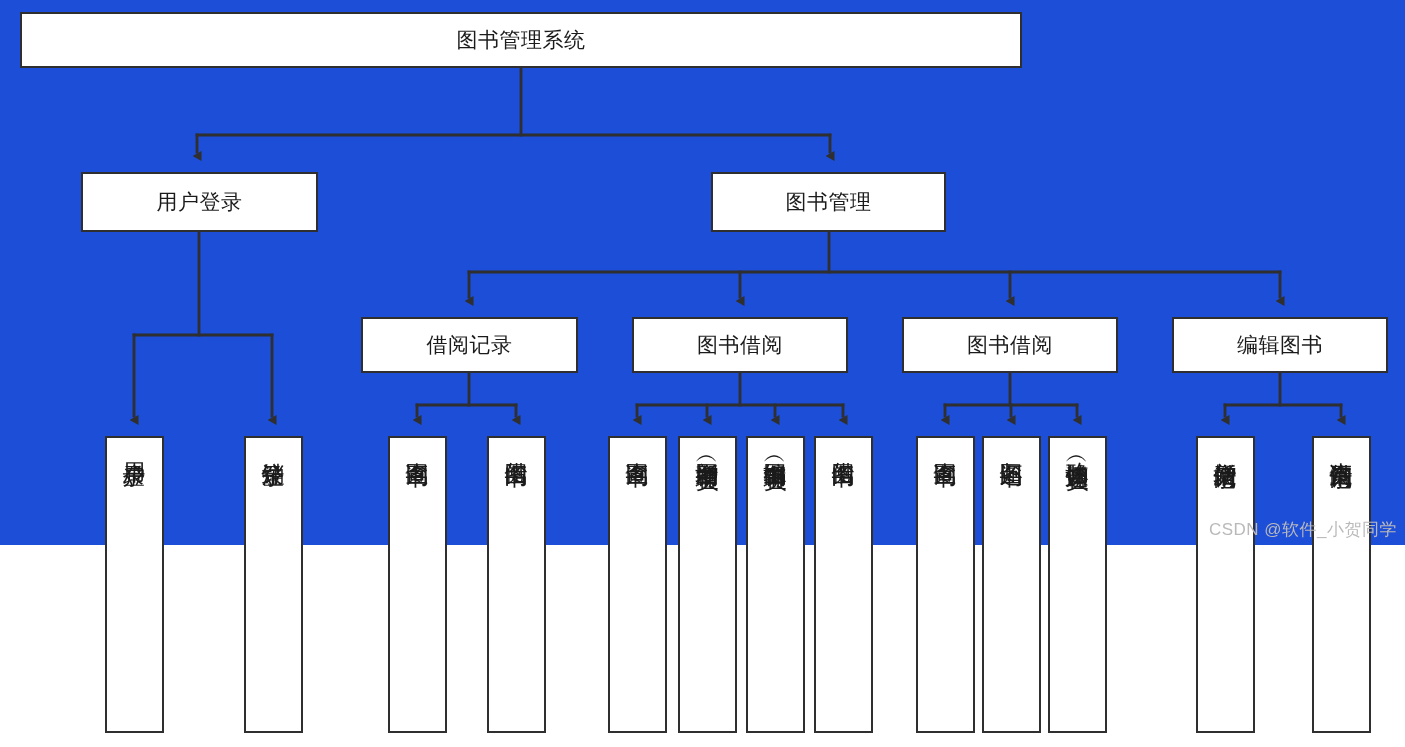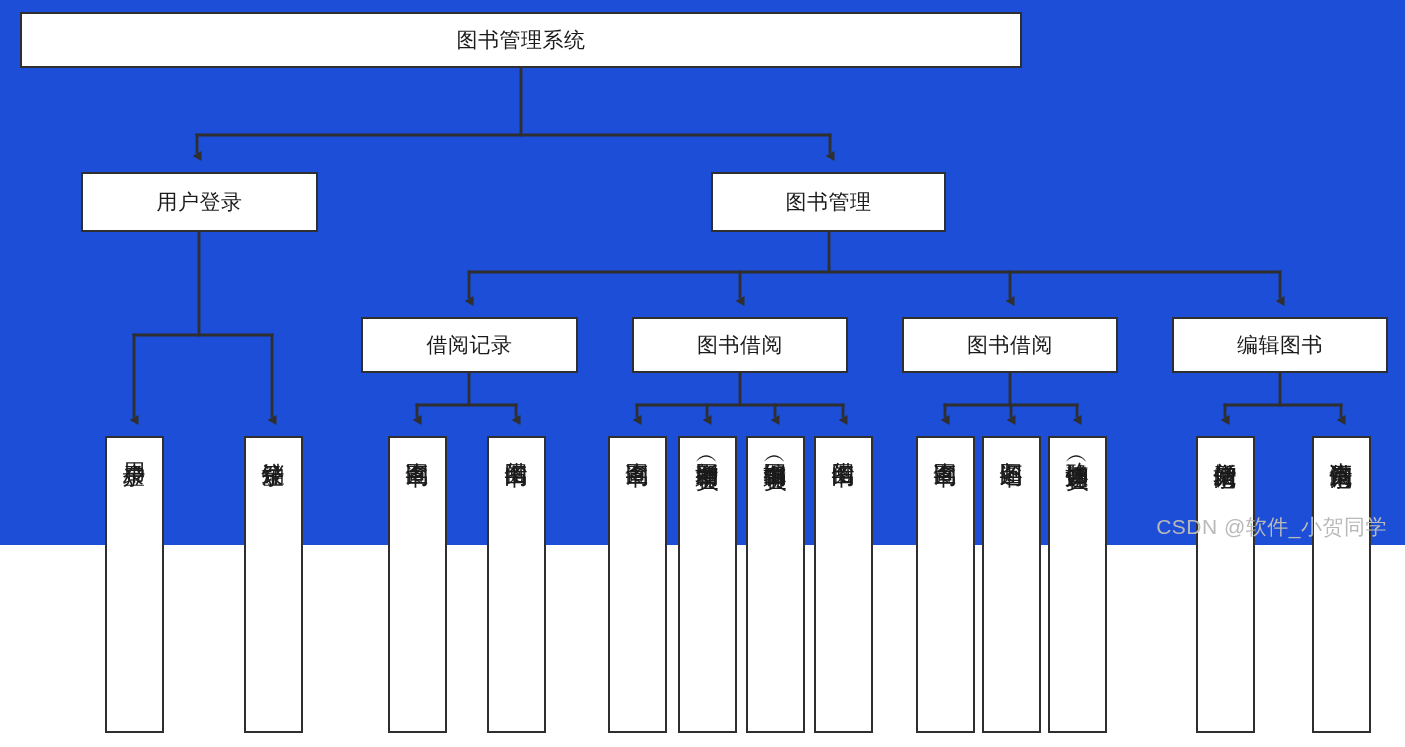--- a/index.html
+++ b/index.html
@@ -51,23 +51,23 @@
     writing-mode: vertical-rl;
     text-orientation: upright;
     font-size: 23px;
     line-height: 1.05;
     letter-spacing: 1px;
     white-space: normal;
     max-height: 282px;
   }
   .watermark {
     position: absolute;
-    right: 18px;
+    right: 8px;
     bottom: 4px;
-    font-size: 21px;
+    font-size: 17px;
     color: #b9b9b9;
     white-space: nowrap;
     letter-spacing: 0.5px;
   }
 </style>
 </head>
 <body>
 
 <div id="diagram-root">
 

